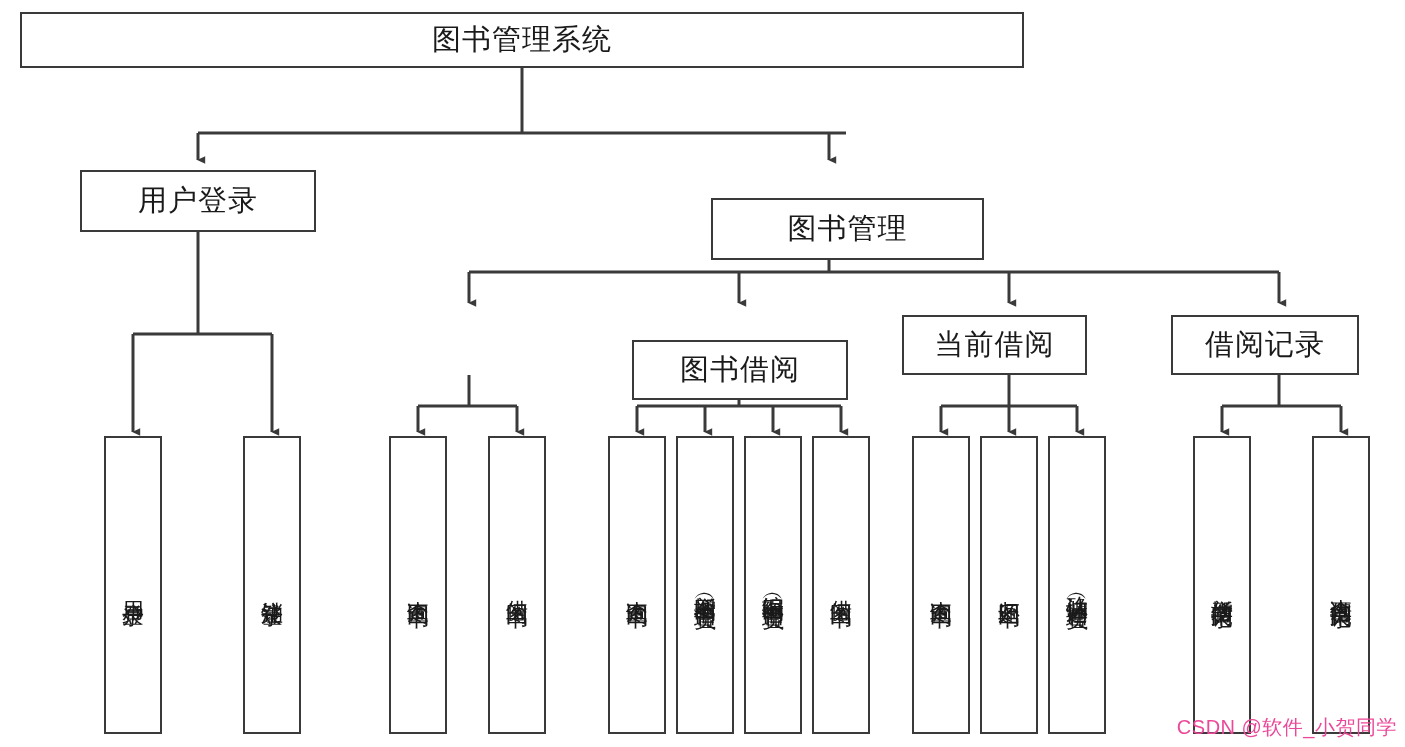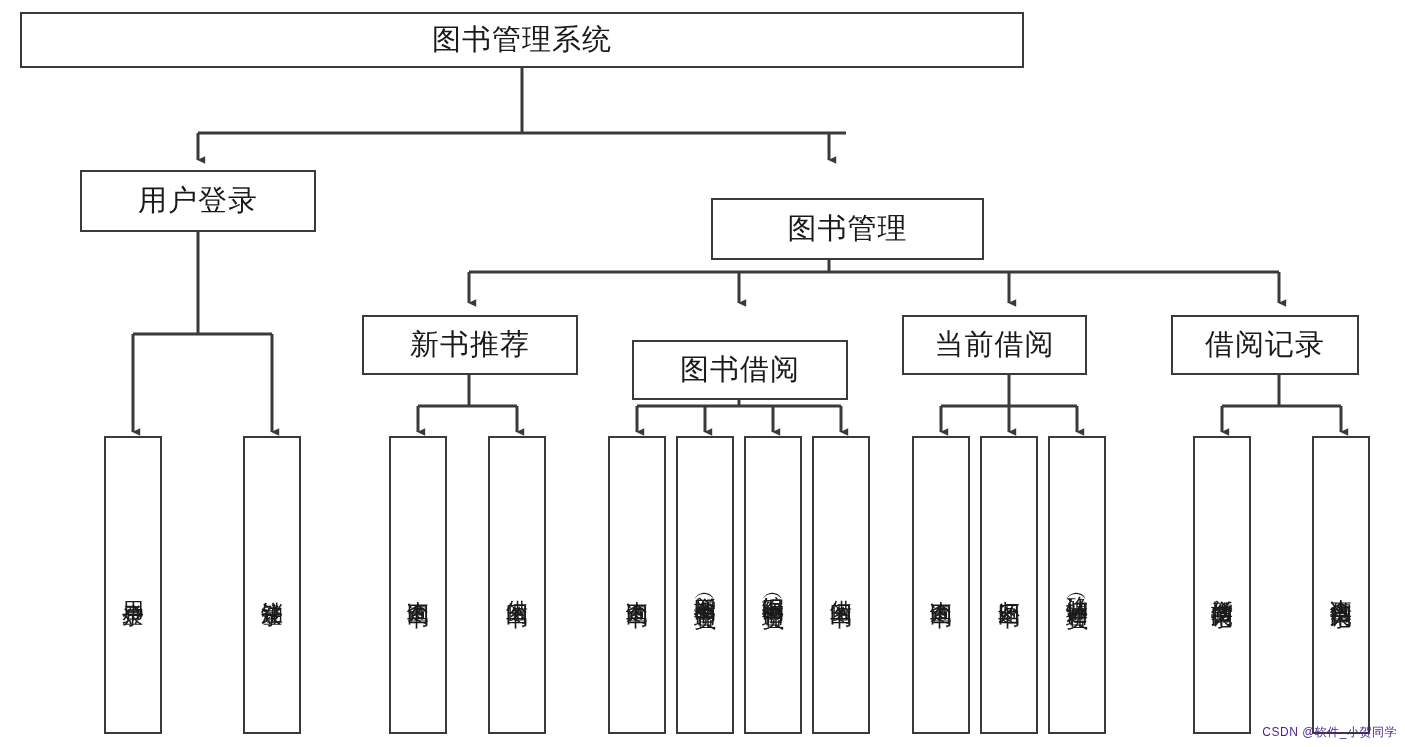--- a/index.html
+++ b/index.html
@@ -54,22 +54,22 @@
     white-space: nowrap;
     padding-top: 4px;
   }
   .node.horiz .label {
     white-space: nowrap;
   }
   #watermark {
     position: absolute;
     right: 8px;
     bottom: 6px;
-    font-size: 12px;
-    color: #4c1d95;
+    font-size: 20px;
+    color: #ec4899;
     letter-spacing: 0.5px;
     white-space: nowrap;
   }
 </style>
 </head>
 <body>
 
 <div id="diagram-root">
 
   <svg id="edge-layer" width="1405" height="747" viewBox="0 0 1405 747" xmlns="http://www.w3.org/2000/svg">
@@ -126,23 +126,20 @@
     <span class="label">图书管理系统</span>
   </div>
 
   <div class="node horiz" style="left:80px; top:170px; width:236px; height:62px;">
     <span class="label">用户登录</span>
   </div>
   <div class="node horiz" style="left:711px; top:170px; width:273px; height:62px;margin-top:28px;">
     <span class="label">图书管理</span>
   </div>
 
-  <div class="node horiz" style="left:362px; top:315px; width:216px; height:60px;">
-    <span class="label">新书推荐</span>
-  </div>
   <div class="node horiz" style="left:632px; top:315px; width:216px; height:60px;margin-top:25px;">
     <span class="label">图书借阅</span>
   </div>
   <div class="node horiz" style="left:902px; top:315px; width:185px; height:60px;">
     <span class="label">当前借阅</span>
   </div>
   <div class="node horiz" style="left:1171px; top:315px; width:188px; height:60px;">
     <span class="label">借阅记录</span>
   </div>
 

